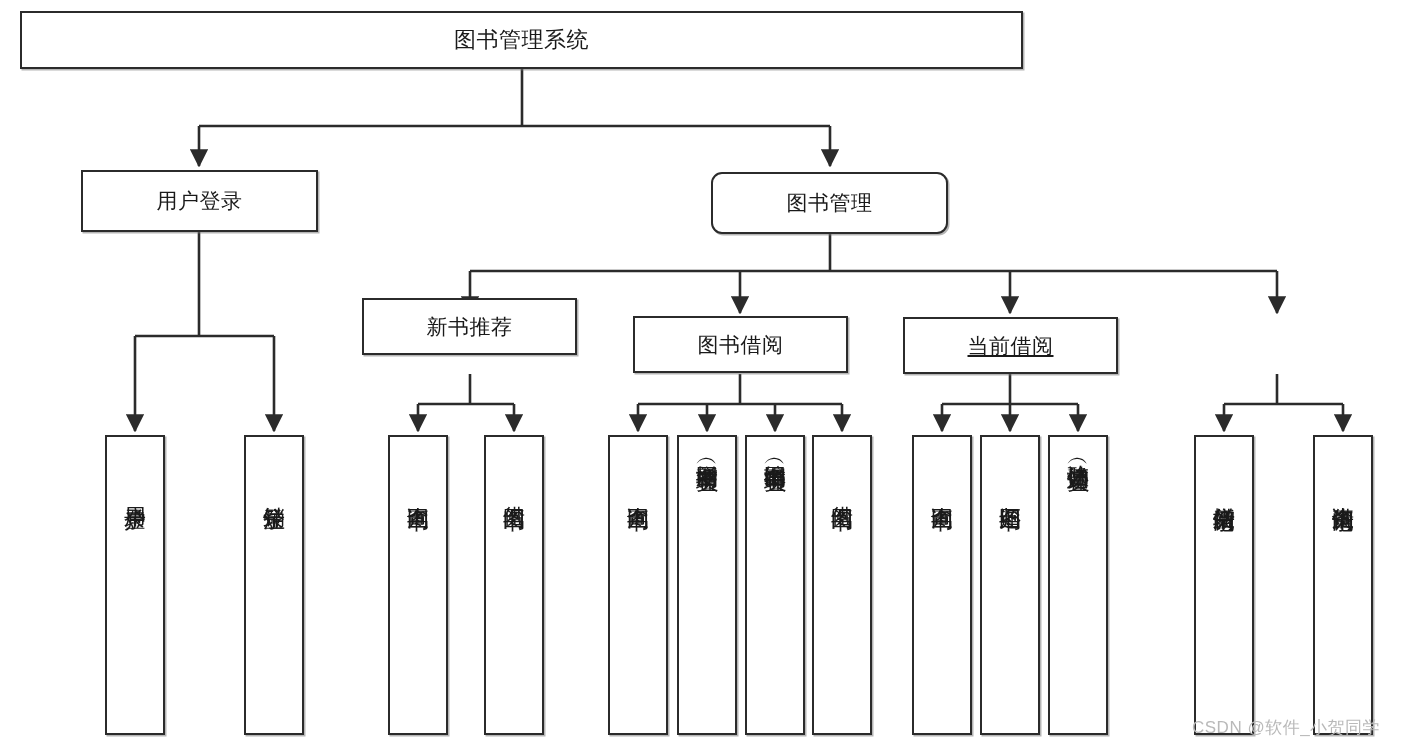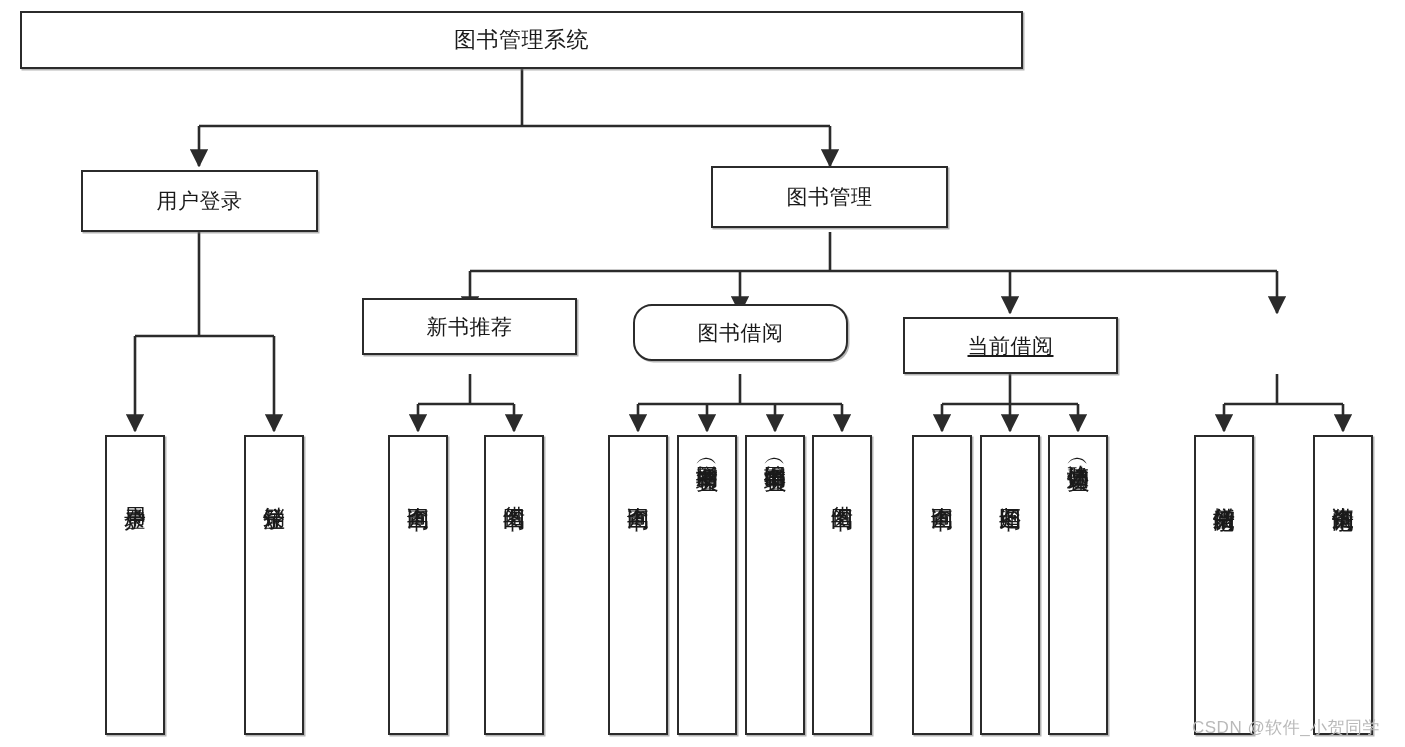--- a/index.html
+++ b/index.html
@@ -126,28 +126,28 @@
     </g>
   </svg>
 
   <div class="node horizontal root" style="left:20px; top:11px; width:1003px; height:58px;">
     <span>图书管理系统</span>
   </div>
 
   <div class="node horizontal" style="left:81px; top:170px; width:237px; height:62px;">
     <span>用户登录</span>
   </div>
-  <div class="node horizontal" style="left:711px; top:166px; width:237px; height:62px;">
+  <div class="node horizontal" style="left:711px; top:172px; width:237px; height:62px;border-radius:11px;">
     <span>图书管理</span>
   </div>
 
   <div class="node horizontal" style="left:362px; top:298px; width:215px; height:57px;">
     <span>新书推荐</span>
   </div>
-  <div class="node horizontal" style="left:633px; top:304px; width:215px; height:57px;border-radius:19px;">
+  <div class="node horizontal" style="left:633px; top:316px; width:215px; height:57px;">
     <span>图书借阅</span>
   </div>
   <div class="node horizontal" style="left:903px; top:317px; width:215px; height:57px;text-decoration:underline;">
     <span>当前借阅</span>
   </div>
 
   <div class="node vertical" style="left:105px; top:435px; width:60px; height:300px;">
     <span class="vlabel">用户登录</span>
   </div>
   <div class="node vertical" style="left:244px; top:435px; width:60px; height:300px;">

